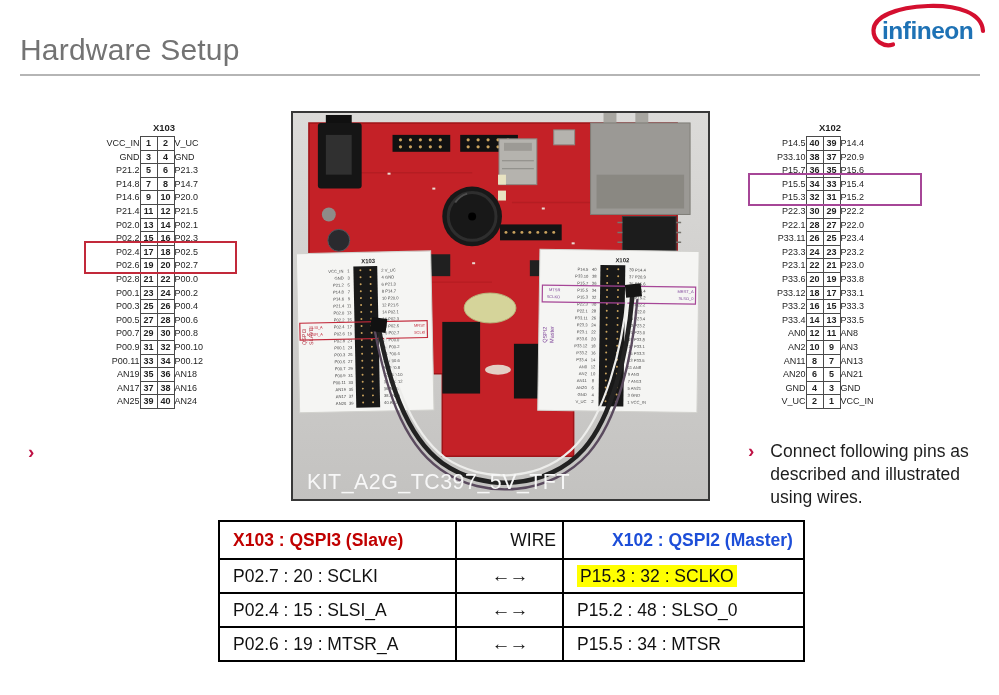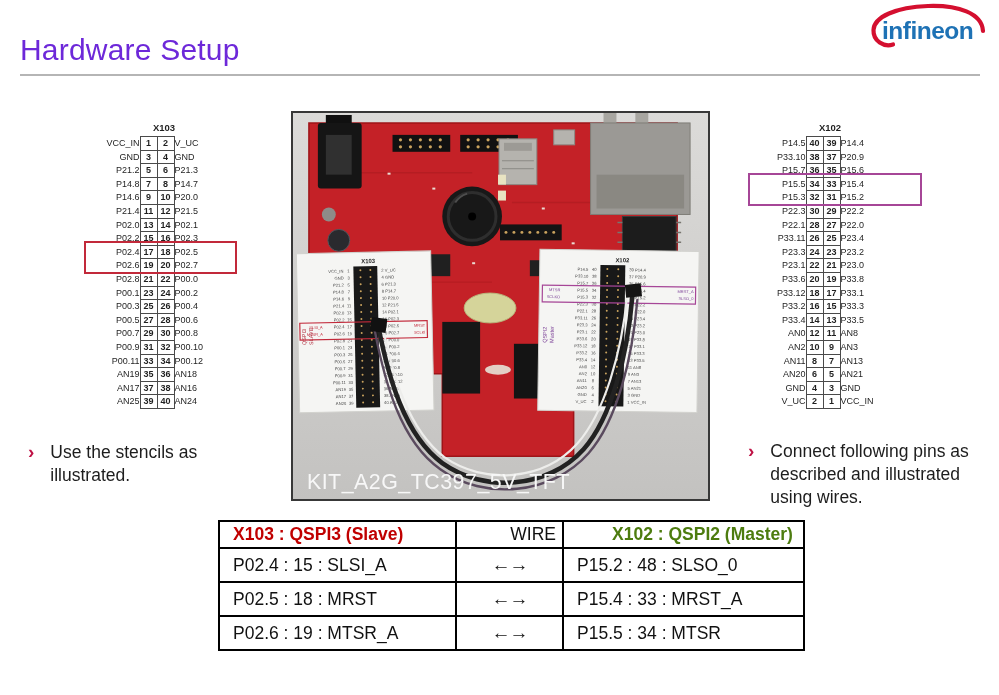--- a/index.html
+++ b/index.html
@@ -1,41 +1,41 @@
 <!DOCTYPE html>
 <html><head>
 <meta charset="utf-8">
 <style>
   * { margin:0; padding:0; box-sizing:border-box; }
   html,body { width:999px; height:695px; background:#ffffff; overflow:hidden;
               font-family:"Liberation Sans","DejaVu Sans",sans-serif; }
   .abs { position:absolute; }
 
   
-  #title { left:20px; top:33px; font-size:30px; font-weight:400; color:#6d28d9; letter-spacing:0.2px; }
+  #title { left:20px; top:33px; font-size:30px; font-weight:400; color:#737373; letter-spacing:0.2px; }
   #rule  { left:20px; top:74px; width:960px; height:2px; background:#b5b5b5; }
 
   
   .pin-table { font-size:9px; color:#1f1f1f; }
   .pin-head  { font-weight:bold; font-size:9.5px; width:36px; text-align:center; height:15px; line-height:14px; }
   table.pins { border-collapse:collapse; }
   table.pins td { padding:0; height:12.6px; line-height:12.6px; white-space:nowrap; font-size:9px; }
   td.lab-l { text-align:right; padding-right:6px; min-width:48px; }
   td.num   { border:1px solid #4a4a4a; width:17px; text-align:center; font-weight:bold; }
   td.lab-r { text-align:left; padding-left:6px; min-width:50px; }
   .hl-box  { position:absolute; border-width:2.5px; border-style:solid; pointer-events:none; }
 
   
   .bullet { display:flex; color:#1d1d1d; font-size:17.5px; line-height:1.32; }
   .chev   { font-size:19px; font-weight:bold; margin-right:16px; line-height:1.15; }
 
   
   #wiring { left:218px; top:520px; border-collapse:collapse; color:#111; }
   #wiring th, #wiring td { border:2px solid #000; white-space:nowrap; }
-  #wiring th { height:27px; font-size:17.5px; text-align:left; padding:2px 10px 2px 13px;margin-top:29px; }
+  #wiring th { height:38px; font-size:17.5px; text-align:left; padding:2px 10px 2px 13px;margin-top:29px; }
   #wiring th.wire-h { text-align:right; font-weight:normal; padding:2px 6px; }
   #wiring td { height:34px; font-size:17.5px; padding:2px 10px 2px 13px; }
   #wiring td.wire-c { text-align:center; font-size:19px; letter-spacing:-1px; padding:2px 4px; }
   #wiring col.c1 { width:237px; } #wiring col.c2 { width:107px; } #wiring col.c3 { width:230px; }
   .yellow { background:#ffff00; padding:1px 3px; }
 
   
   #photo { left:291px; top:111px; width:419px; height:390px; border:2px solid #383838; background:#d6d5d3; }
 
   
@@ -668,50 +668,49 @@
   </g>
   <rect x="78" y="206" width="16" height="14" fill="#111" transform="rotate(8 86 213)"></rect>
   <rect x="334" y="172" width="16" height="13" fill="#151515" transform="rotate(-6 342 178)"></rect>
 
   <text x="14" y="378" font-size="21.5" fill="#f7f7f7" letter-spacing="0.5">KIT_A2G_TC397_5V_TFT</text>
 </svg>
 </div>
 
 <div class="abs bullet" style="left:28px; top:441px; width:220px;">
   <span class="chev" style="color:#bf1346;">›</span>
-  <span style="width:178px;">Use the stencils as illustrated.</span>
 </div>
 <div class="abs bullet" style="left:748px; top:440px; width:248px;">
   <span class="chev" style="color:#bf1346;">›</span>
   <span style="width:222px;">Connect following pins as described and illustrated using wires.</span>
 </div>
 
 <table class="abs" id="wiring">
   <colgroup>
       <col class="c1">
       <col class="c2">
       <col class="c3">
     </colgroup>
   <thead>
     <tr>
       <th style="color:#c00000;">X103 : QSPI3 (Slave)</th>
       <th class="wire-h">WIRE</th>
-      <th style="color:#4d7c0f;padding-left:48px;">X102 : QSPI2 (Master)</th>
+      <th style="color:#1d4ed8;padding-left:48px;">X102 : QSPI2 (Master)</th>
     </tr>
   </thead>
   <tbody id="wiring-body">
       <tr>
+        <td>P02.7 : 20 : SCLKI</td>
+        <td class="wire-c">←→</td>
+        <td><span class="yellow">P15.3 : 32 : SCLKO</span></td>
+      </tr>
+      <tr>
         <td>P02.4 : 15 : SLSI_A</td>
         <td class="wire-c">←→</td>
         <td><span>P15.2 : 48 : SLSO_0</span></td>
-      </tr>
-      <tr>
-        <td>P02.5 : 18 : MRST</td>
-        <td class="wire-c">←→</td>
-        <td><span>P15.4 : 33 : MRST_A</span></td>
       </tr>
       <tr>
         <td>P02.6 : 19 : MTSR_A</td>
         <td class="wire-c">←→</td>
         <td><span>P15.5 : 34 : MTSR</span></td>
       </tr>
     </tbody>
 </table>
 
 </body></html>

